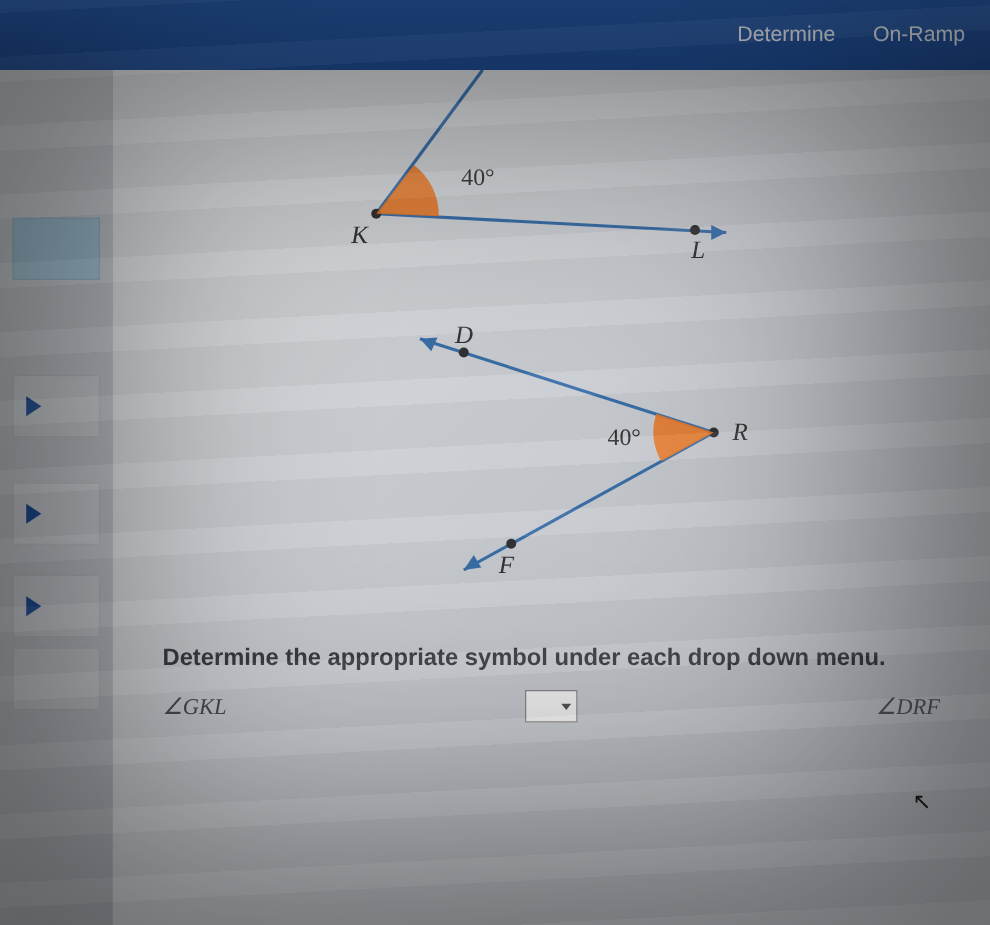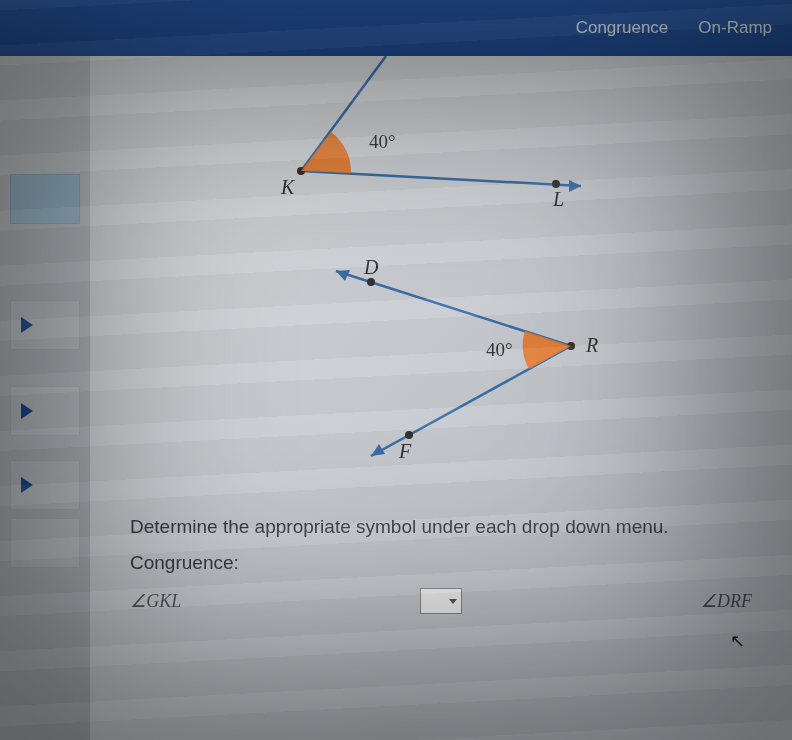--- a/index.html
+++ b/index.html
@@ -82,20 +82,21 @@
       position: absolute;
       top: 460px;
       left: 40px;
       right: 40px;
       color: #3a3d42;
     }
     .question-section p {
       font-size: 19px;
       margin-bottom: 14px;
       color: #3a3d42;
+      font-weight: bold;
     }
     .subheading {
       font-size: 18px;
       margin-bottom: 12px;
       color: #3a3d42;
     }
     .math-line {
       display: flex;
       align-items: center;
       gap: 6px;
@@ -149,21 +150,21 @@
       left: 730px;
       font-size: 18px;
       color: #111;
       pointer-events: none;
     }
   </style>
 </head>
 <body>
 
 <div class="header">
-  <div class="header-tab">Congruence</div>
+  <div class="header-tab">Determine</div>
   <div class="header-tab">On-Ramp</div>
 </div>
 
 <div class="sidebar">
   <div style="height:110px"></div>
   <div class="sidebar-item highlighted"></div>
   <div style="height:60px"></div>
   <div class="sidebar-item">
     <div class="play-icon"></div>
   </div>
@@ -215,21 +216,20 @@
         <text x="495" y="296" font-family="serif" font-style="italic" font-size="20" fill="#333">R</text>
 
         <path d="M 480 290 L 434 275 A 48 48 0 0 0 438 313 Z" fill="#e87a2a" opacity="0.9"></path>
         <text x="395" y="300" font-family="serif" font-size="19" fill="#333">40°</text>
       </g>
     </svg>
   </div>
 
   <div class="question-section">
     <p>Determine the appropriate symbol under each drop down menu.</p>
-    <p class="subheading">Congruence:</p>
     <div class="math-line">
       <span>∠GKL</span>
       <span class="dropdown">
         <span class="dropdown-arrow"></span>
       </span>
       <span>∠DRF</span>
     </div>
   </div>
 </div>
 

